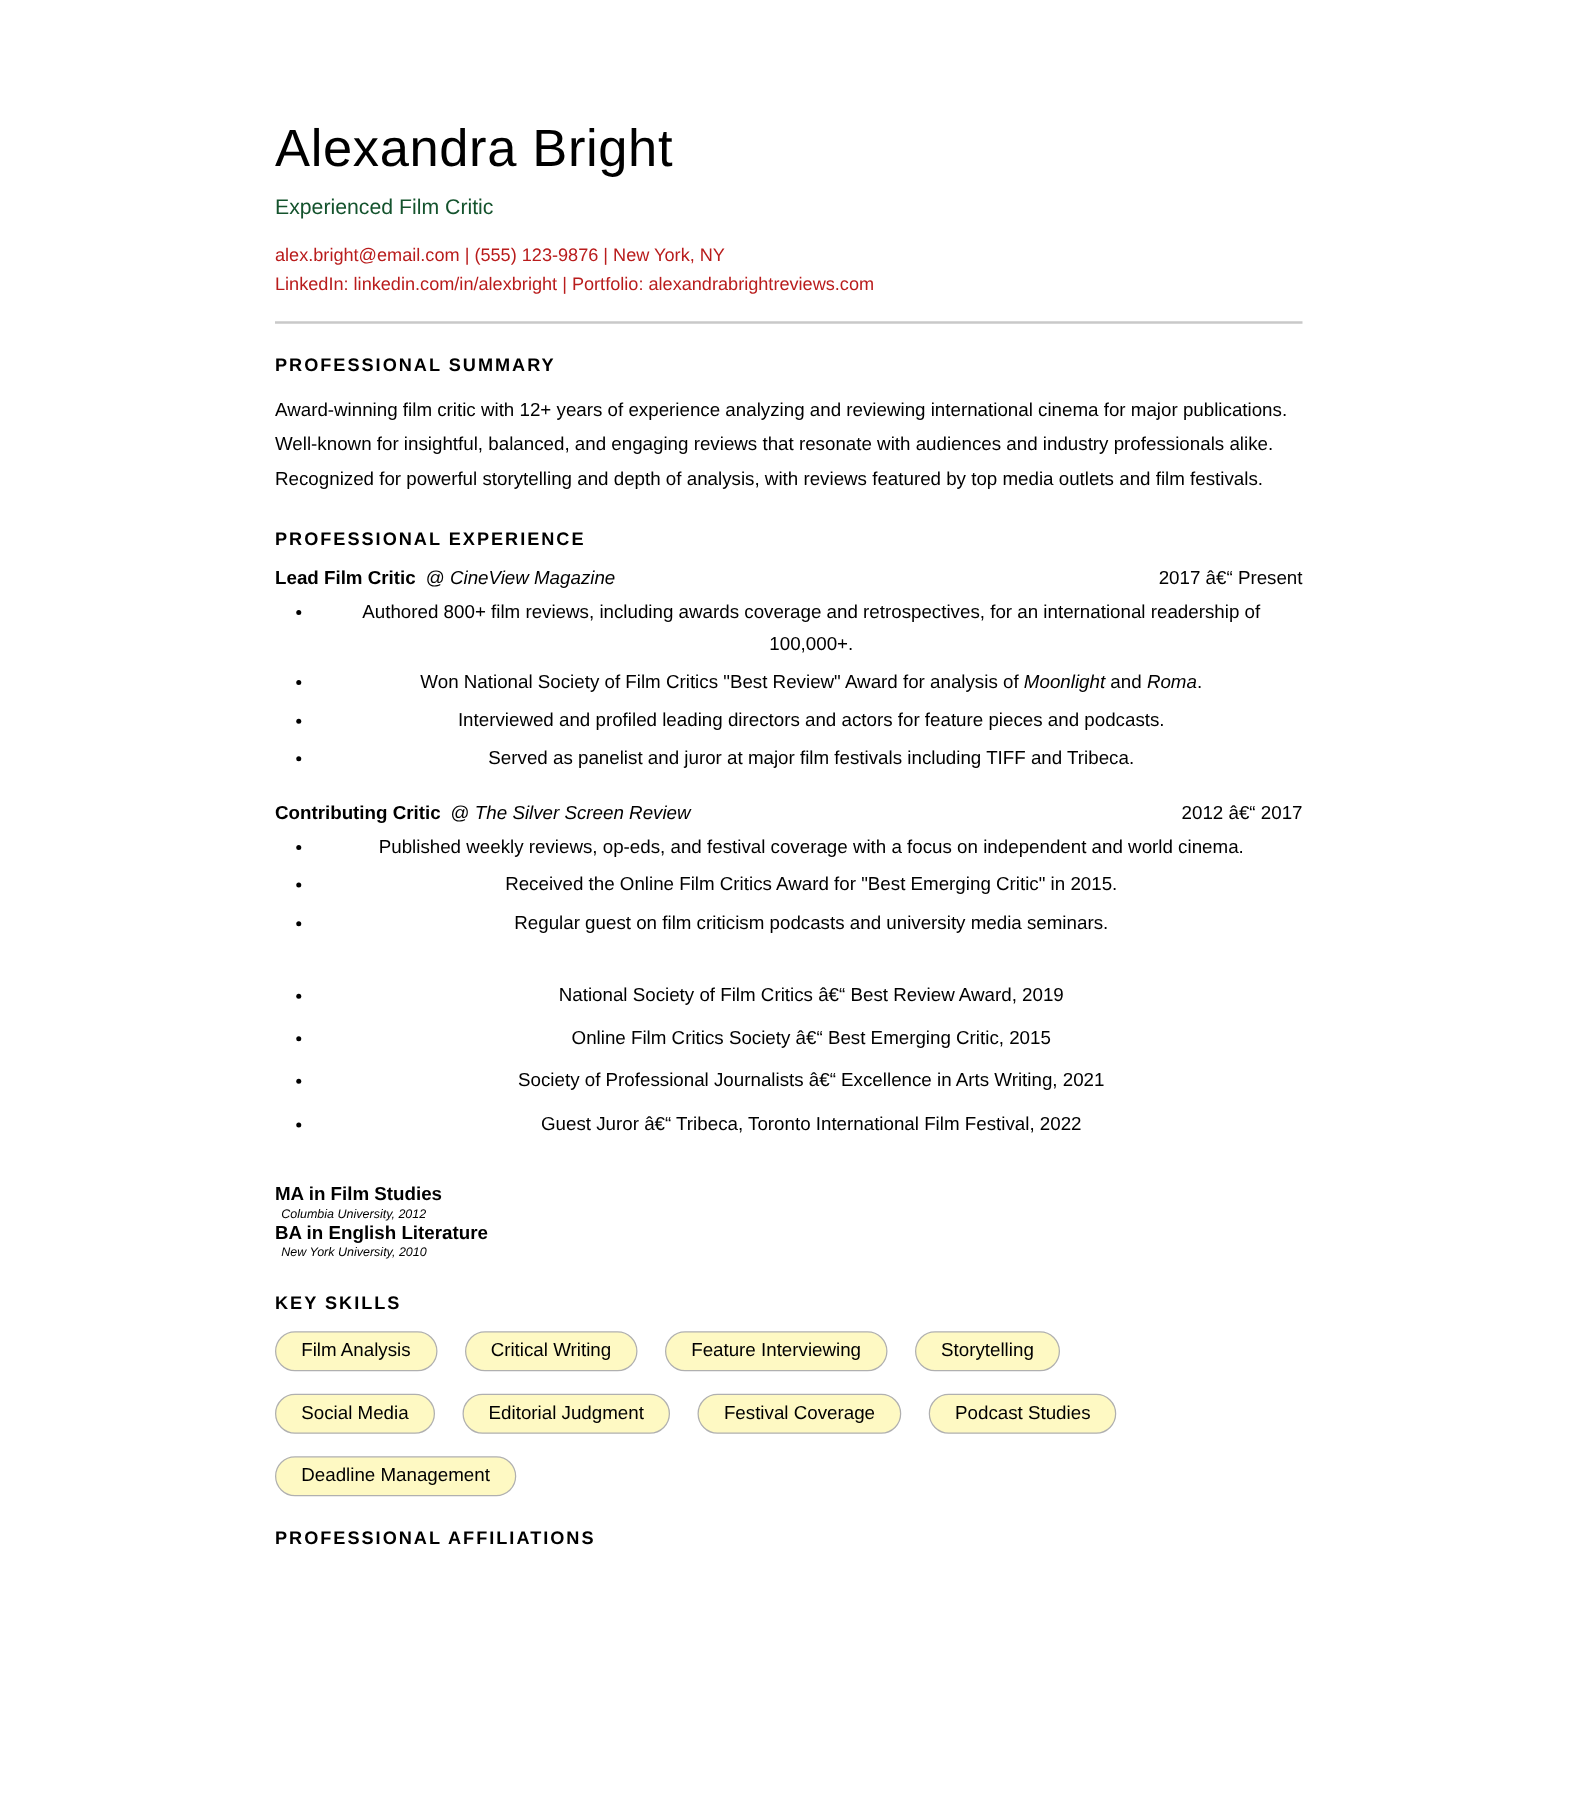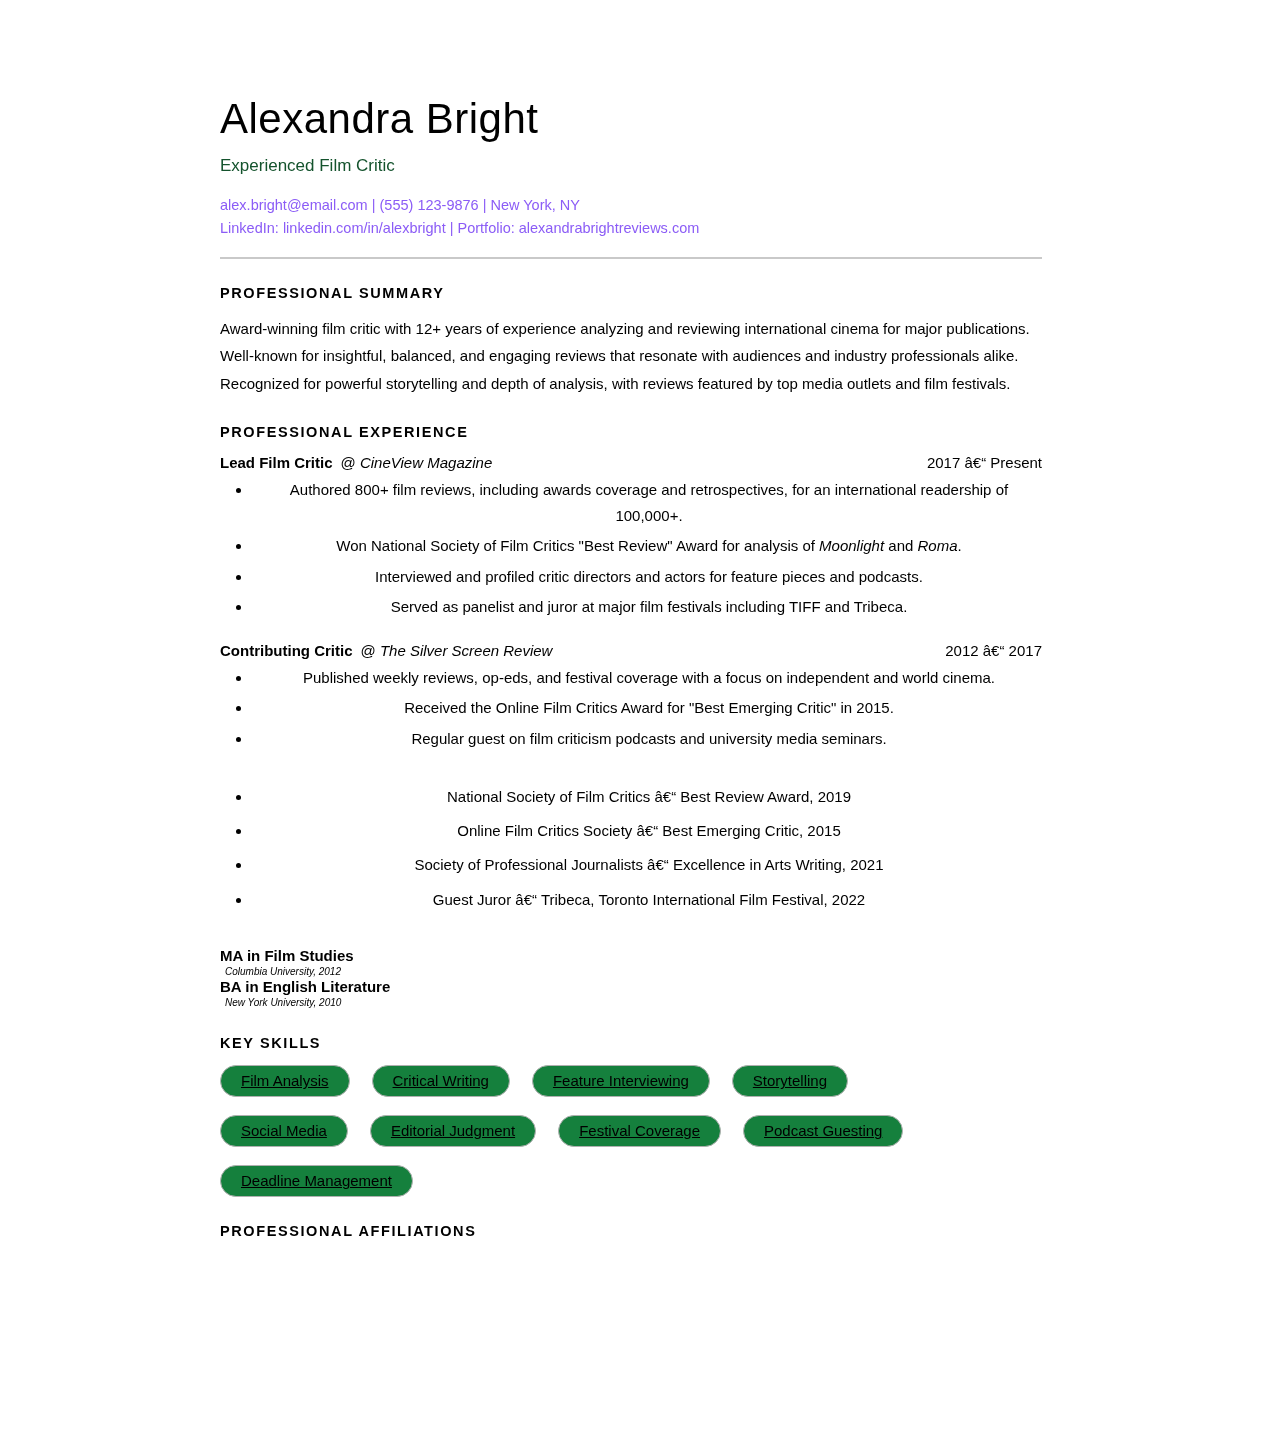--- a/index.html
+++ b/index.html
@@ -46,21 +46,21 @@
     font-weight: normal;
     line-height: 1.2;
     margin: 0;
     padding-top: 14px;
     color: #14532d;
   }
   .contact {
     font-size: 14.5px;
     line-height: 1.62;
     padding-top: 17px;
-    color: #8b5cf6;
+    color: #b91c1c;
   }
   .contact div { white-space: nowrap; }
 
   .rule {
     border: 0;
     border-top: 2px solid #c9c9c9;
     margin: 16px 0 0 0;
     width: 822px;
   }
 
@@ -135,23 +135,22 @@
     flex-wrap: wrap;
     gap: 18px 22px;
     max-width: 760px;
   }
   .chip {
     border: 1px solid #b0b0b0;
     border-radius: 999px;
     padding: 7px 20px 8px 20px;
     font-size: 15px;
     line-height: 1;
-    background: #15803d;
+    background: #fef9c3;
     white-space: nowrap;
-    text-decoration: underline;
   }
 </style>
 </head>
 <body>
 
 <div class="page">
   <div class="sheet">
 
     <div>
       <h1 class="name">Alexandra Bright</h1>
@@ -175,21 +174,21 @@
         <div class="job-head">
           <div class="job-left">
             <span class="job-title">Lead Film Critic</span><span class="job-at">@</span>
             <span class="job-company">CineView Magazine</span>
           </div>
           <div class="job-dates">2017 â€“ Present</div>
         </div>
         <ul class="bullets">
           <li>Authored 800+ film reviews, including awards coverage and retrospectives, for an international readership of 100,000+.</li>
           <li>Won National Society of Film Critics "Best Review" Award for analysis of <em>Moonlight</em> and <em>Roma</em>.</li>
-          <li>Interviewed and profiled critic directors and actors for feature pieces and podcasts.</li>
+          <li>Interviewed and profiled leading directors and actors for feature pieces and podcasts.</li>
           <li>Served as panelist and juror at major film festivals including TIFF and Tribeca.</li>
         </ul>
       </div>
 
       <div class="job">
         <div class="job-head">
           <div class="job-left">
             <span class="job-title">Contributing Critic</span><span class="job-at">@</span>
             <span class="job-company">The Silver Screen Review</span>
           </div>
@@ -226,21 +225,21 @@
     <div class="section">
       <h2 class="section-title">KEY SKILLS</h2>
       <div class="chips">
         <span class="chip">Film Analysis</span>
         <span class="chip">Critical Writing</span>
         <span class="chip">Feature Interviewing</span>
         <span class="chip">Storytelling</span>
         <span class="chip">Social Media</span>
         <span class="chip">Editorial Judgment</span>
         <span class="chip">Festival Coverage</span>
-        <span class="chip">Podcast Guesting</span>
+        <span class="chip">Podcast Studies</span>
         <span class="chip">Deadline Management</span>
       </div>
     </div>
 
     <div class="section">
       <h2 class="section-title">PROFESSIONAL AFFILIATIONS</h2>
 
     </div>
 
   </div>

